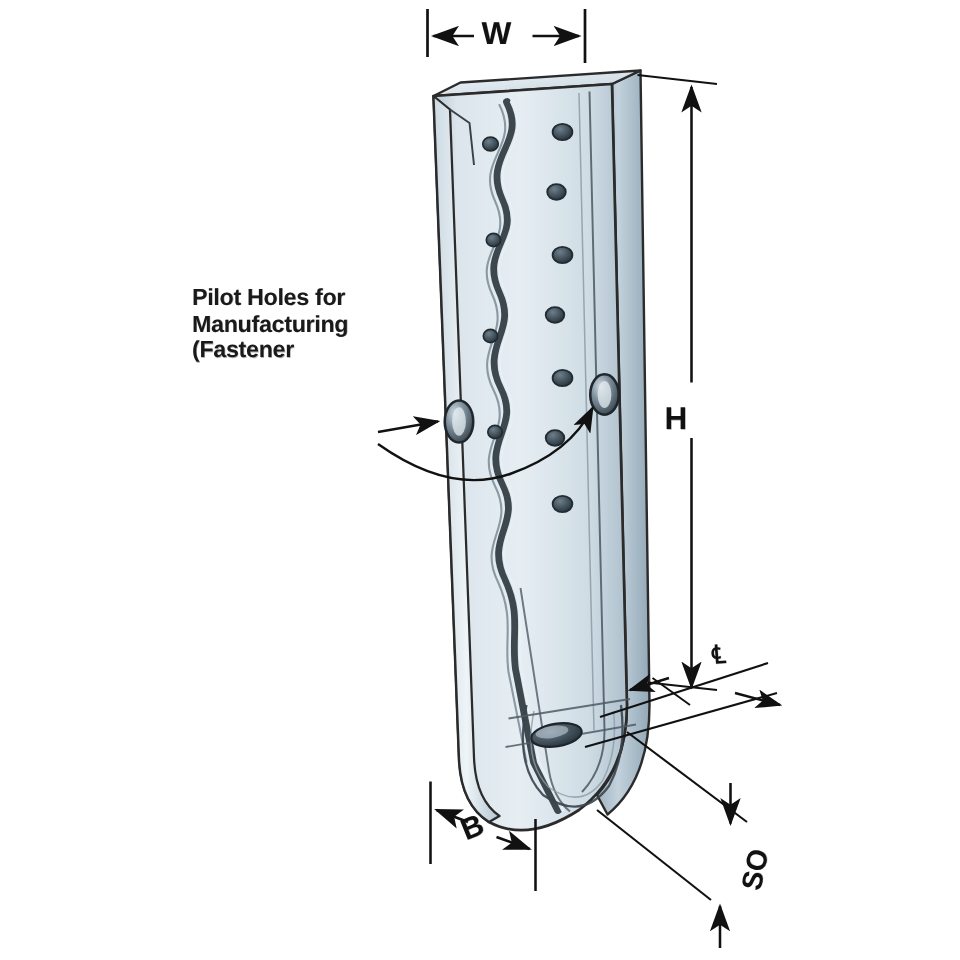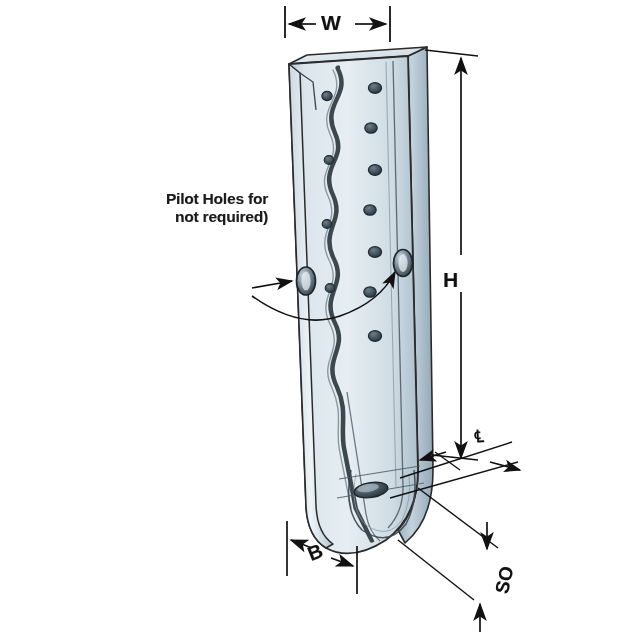--- a/index.html
+++ b/index.html
@@ -23,21 +23,21 @@
     left: 0;
     top: 0;
     width: 640px;
     height: 640px;
   }
   .callout {
     position: absolute;
     left: 128px;
     top: 190px;
     width: 140px;
-    text-align: right;
+    text-align: left;
     font-family: "Liberation Sans", sans-serif;
     font-size: 15.5px;
     font-weight: bold;
     line-height: 1.14;
     color: #1a1a1a;
     letter-spacing: -0.2px;
     text-shadow: 0.4px 0.4px 0 rgba(90,90,90,0.45);
   }
   .callout div { white-space: nowrap; }
   .dimlabel {
@@ -235,21 +235,22 @@
       <line x1="398" y1="540" x2="474" y2="600" stroke="#111111" stroke-width="1.4"></line>
       <line x1="487" y1="522" x2="487" y2="549" stroke="#111111" stroke-width="1.7" marker-end="url(#arrR)"></line>
       <line x1="480" y1="632" x2="480" y2="604" stroke="#111111" stroke-width="1.7" marker-end="url(#arrR)"></line>
       <line x1="435" y1="452" x2="460" y2="470" stroke="#111111" stroke-width="1.3"></line>
     </g>
 
   </svg>
 
   <div class="callout">
     <div>Pilot Holes for</div>
-    <div>not required)</div>
+    <div>Manufacturing</div>
+    <div>(Fastener</div>
   </div>
 
   <div class="dimlabel" id="label-w">W</div>
   <div class="dimlabel" id="label-h">H</div>
   <div class="dimlabel" id="label-b">B</div>
   <div class="dimlabel" id="label-so">SO</div>
   <div class="dimlabel" id="label-cl">℄</div>
 
 </div>
 

